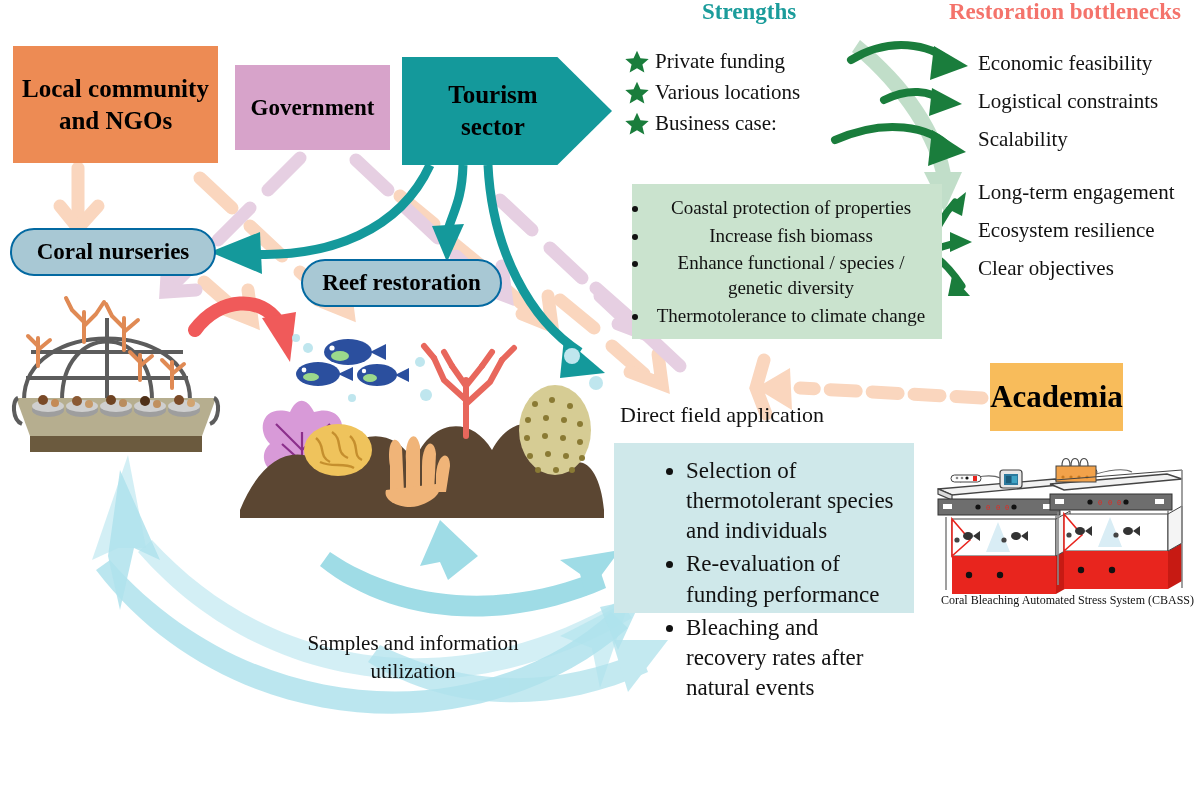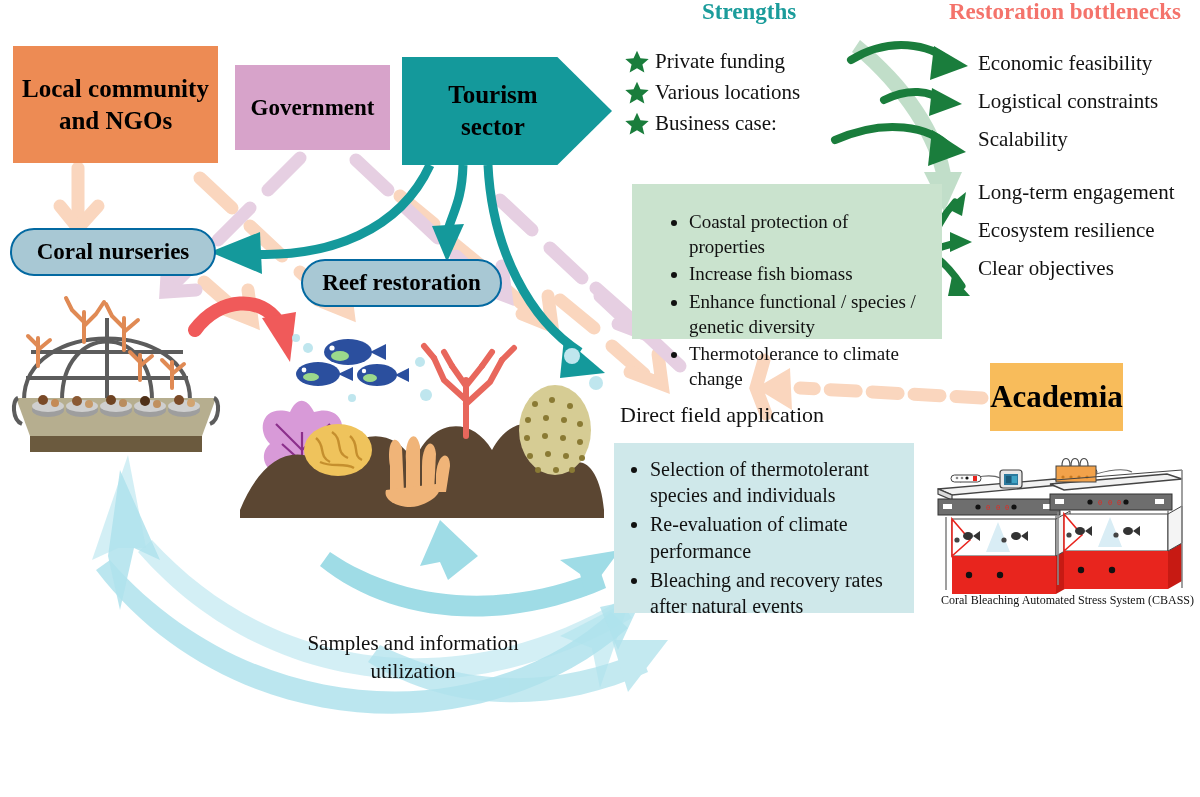--- a/index.html
+++ b/index.html
@@ -40,29 +40,29 @@
   .strength-row{display:flex;align-items:center;height:31px;font-size:21px;color:#111;}
   .star{width:26px;height:26px;margin-right:5px;flex:0 0 26px;}
 
   .bottle-list{position:absolute;left:978px;top:44px;width:225px;}
   .bottle-row{height:38px;font-size:21px;color:#111;display:flex;align-items:center;}
   .bottle-row.gap{margin-top:15px;}
 
   
   #greenbox{position:absolute;left:632px;top:184px;width:310px;height:155px;
             background:#CAE3CE;}
-  #greenbox ul{margin:14px;padding:12px 10px 0 43px;list-style:disc;}
+  #greenbox ul{margin:0;padding:12px 10px 0 18px;list-style:disc;text-align:center;}
   #greenbox li{font-size:19px;line-height:1.30;color:#111;margin-bottom:3px;}
 
   
   #dfa-title{position:absolute;left:620px;top:402px;font-size:22px;color:#111;}
   #bluebox{position:absolute;left:614px;top:443px;width:300px;height:170px;
            background:#CFE8EA;}
   #bluebox ul{margin:0;padding:13px 10px 0 36px;list-style:disc;}
-  #bluebox li{font-size:20px;line-height:1.31;color:#111;margin-bottom:3px;}
+  #bluebox li{font-size:23px;line-height:1.31;color:#111;margin-bottom:3px;margin-left:36px;}
 
   
   #cbass-cap{position:absolute;left:941px;top:592px;width:258px;font-size:12px;
              line-height:1.35;color:#111;}
 
   
   .caption{position:absolute;text-align:center;font-size:21px;color:#111;line-height:1.35;}
   #cap-samples{left:288px;top:629px;width:250px;}
   #cap-reuse{left:255px;top:735px;width:340px;}
 </style>
@@ -521,21 +521,21 @@
     <div class="bottle-row">Scalability</div>
     <div class="bottle-row gap">Long-term engagement</div>
     <div class="bottle-row">Ecosystem resilience</div>
     <div class="bottle-row">Clear objectives</div>
   </div>
 
   <div id="dfa-title">Direct field application</div>
   <div id="bluebox">
     <ul>
       <li>Selection of thermotolerant species and individuals</li>
-      <li>Re-evaluation of climate performance</li>
+      <li>Re-evaluation of funding performance</li>
       <li>Bleaching and recovery rates after natural events</li>
     </ul>
   </div>
 
   <div id="cbass-cap">Coral Bleaching Automated Stress System (CBASS)</div>
 
   <div class="caption" id="cap-samples">Samples and information utilization</div>
 
 </div>
 

